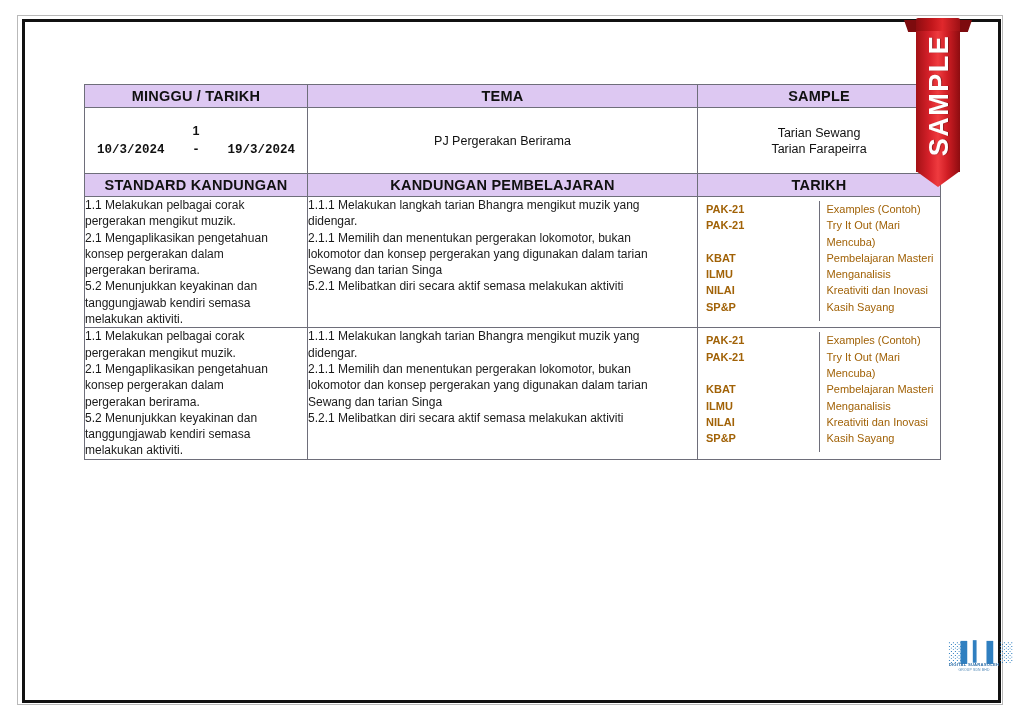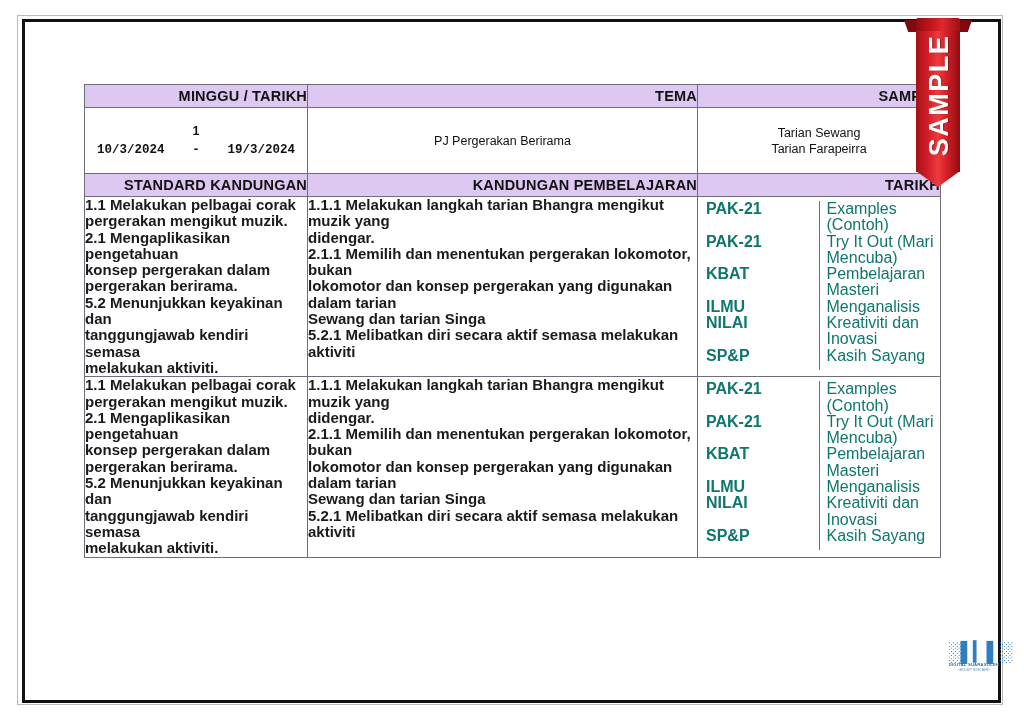--- a/index.html
+++ b/index.html
@@ -52,21 +52,21 @@
   }
   .sheet td, .sheet th {
     border: 1px solid #6e6e7a;
     padding: 0;
     vertical-align: top;
     box-sizing: border-box;
   }
 
   .hdr {
     background: #ddc8f2;
-    text-align: right;
+    text-align: center;
     font-weight: bold;
     font-size: 14.5px;
     color: #111111;
     letter-spacing: 0.2px;
     height: 22px;
     line-height: 22px;
     vertical-align: middle;
     margin-left: 48px;
   }
 
@@ -96,44 +96,43 @@
   }
   .tema-cell, .tajuk-cell {
     text-align: center;
     font-size: 12.5px;
     color: #111111;
     line-height: 16px;
   }
 
   
   .body-cell {
-    font-size: 15px;
+    font-size: 12px;
     color: #1a1a1a;
     line-height: 16.3px;
     padding: 4px 6px 6px 8px;
-    font-weight: bold;
   }
   .body-cell p {
     margin: 0;
   }
 
   .elemen-cell {
     padding: 0;
   }
   .elemen-table {
     width: 100%;
     border-collapse: collapse;
     table-layout: fixed;
   }
   .elemen-table td {
     border: none;
     padding: 0;
-    font-size: 16px;
+    font-size: 11px;
     line-height: 16.3px;
-    color: #0f766e;
+    color: #a16207;
     vertical-align: top;
   }
   .el-key {
     width: 60px;
     font-weight: bold;
     text-align: left;
     padding: 0 0 0 8px !important;
     border-right: 1px solid #6e6e7a !important;
   }
   .el-val {

